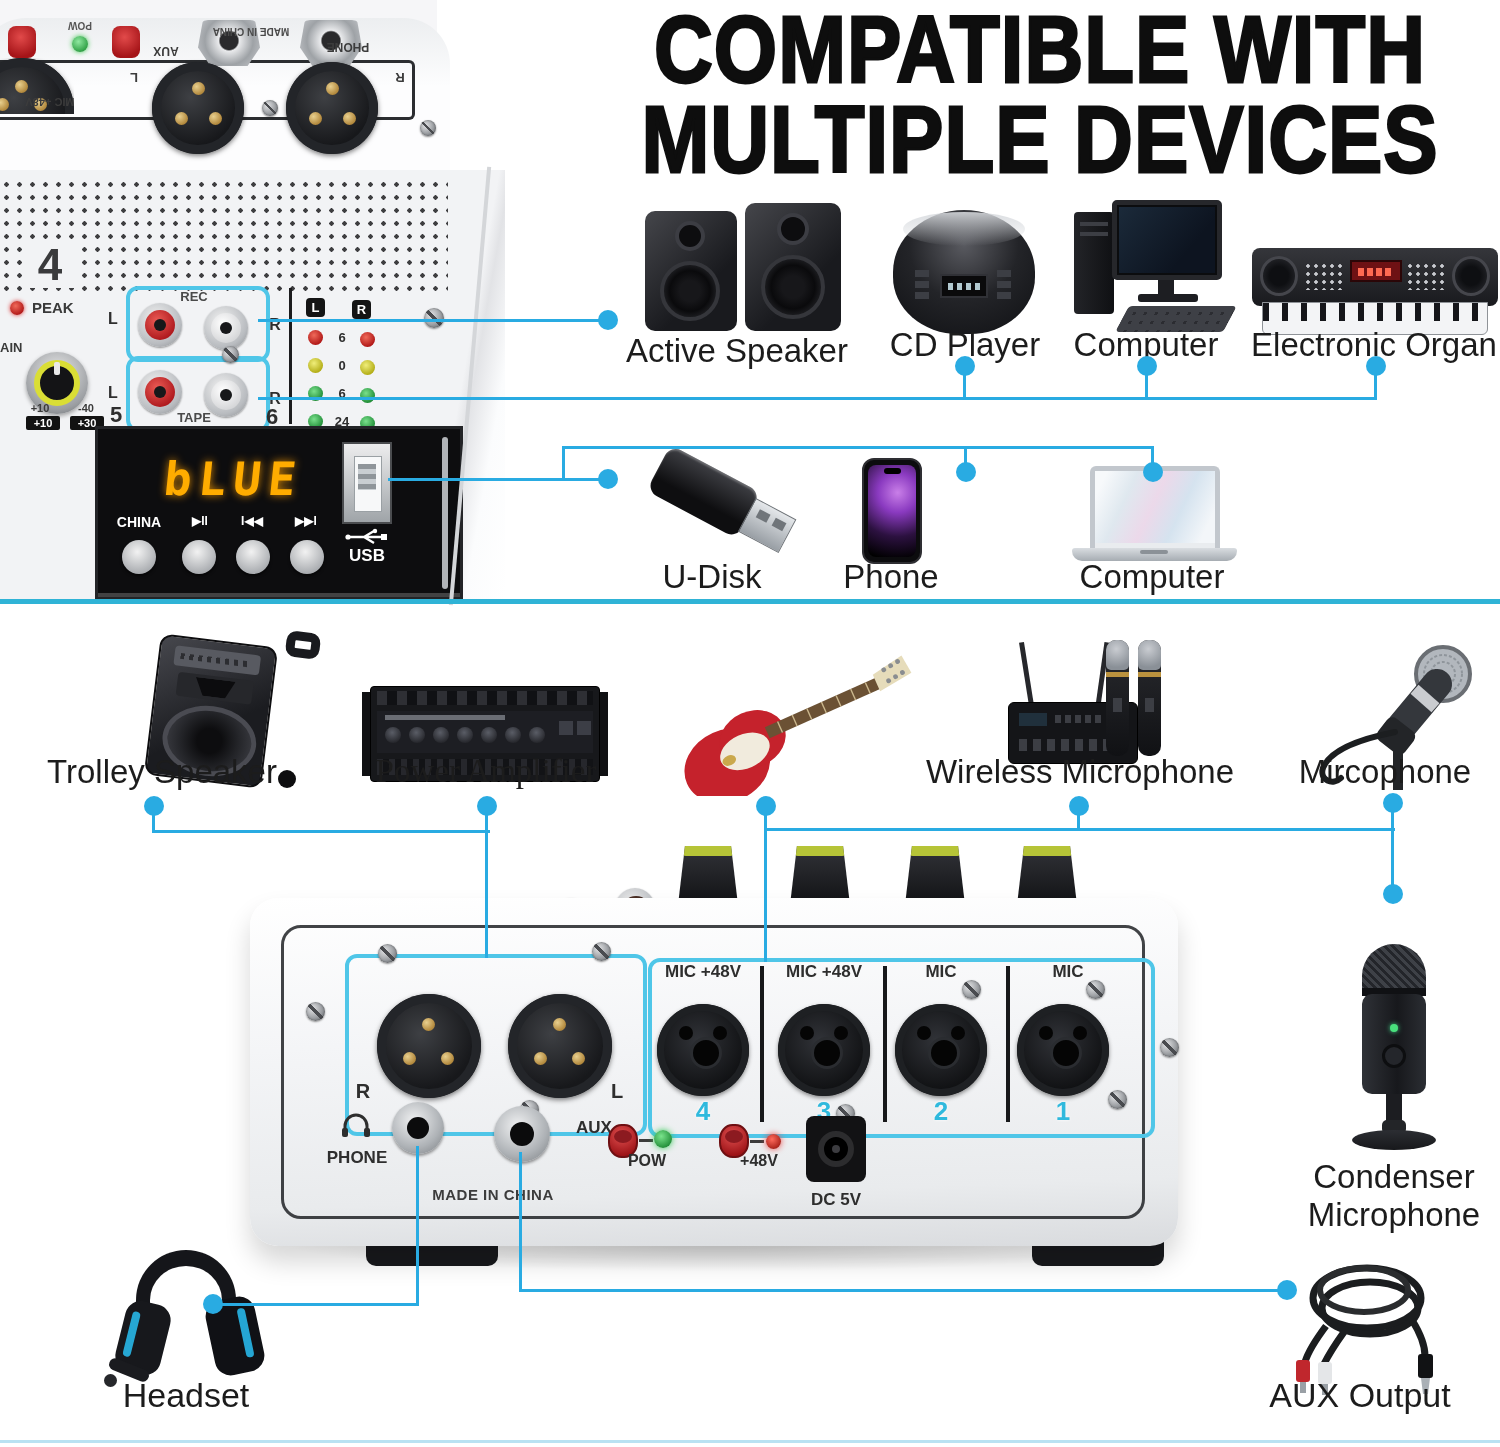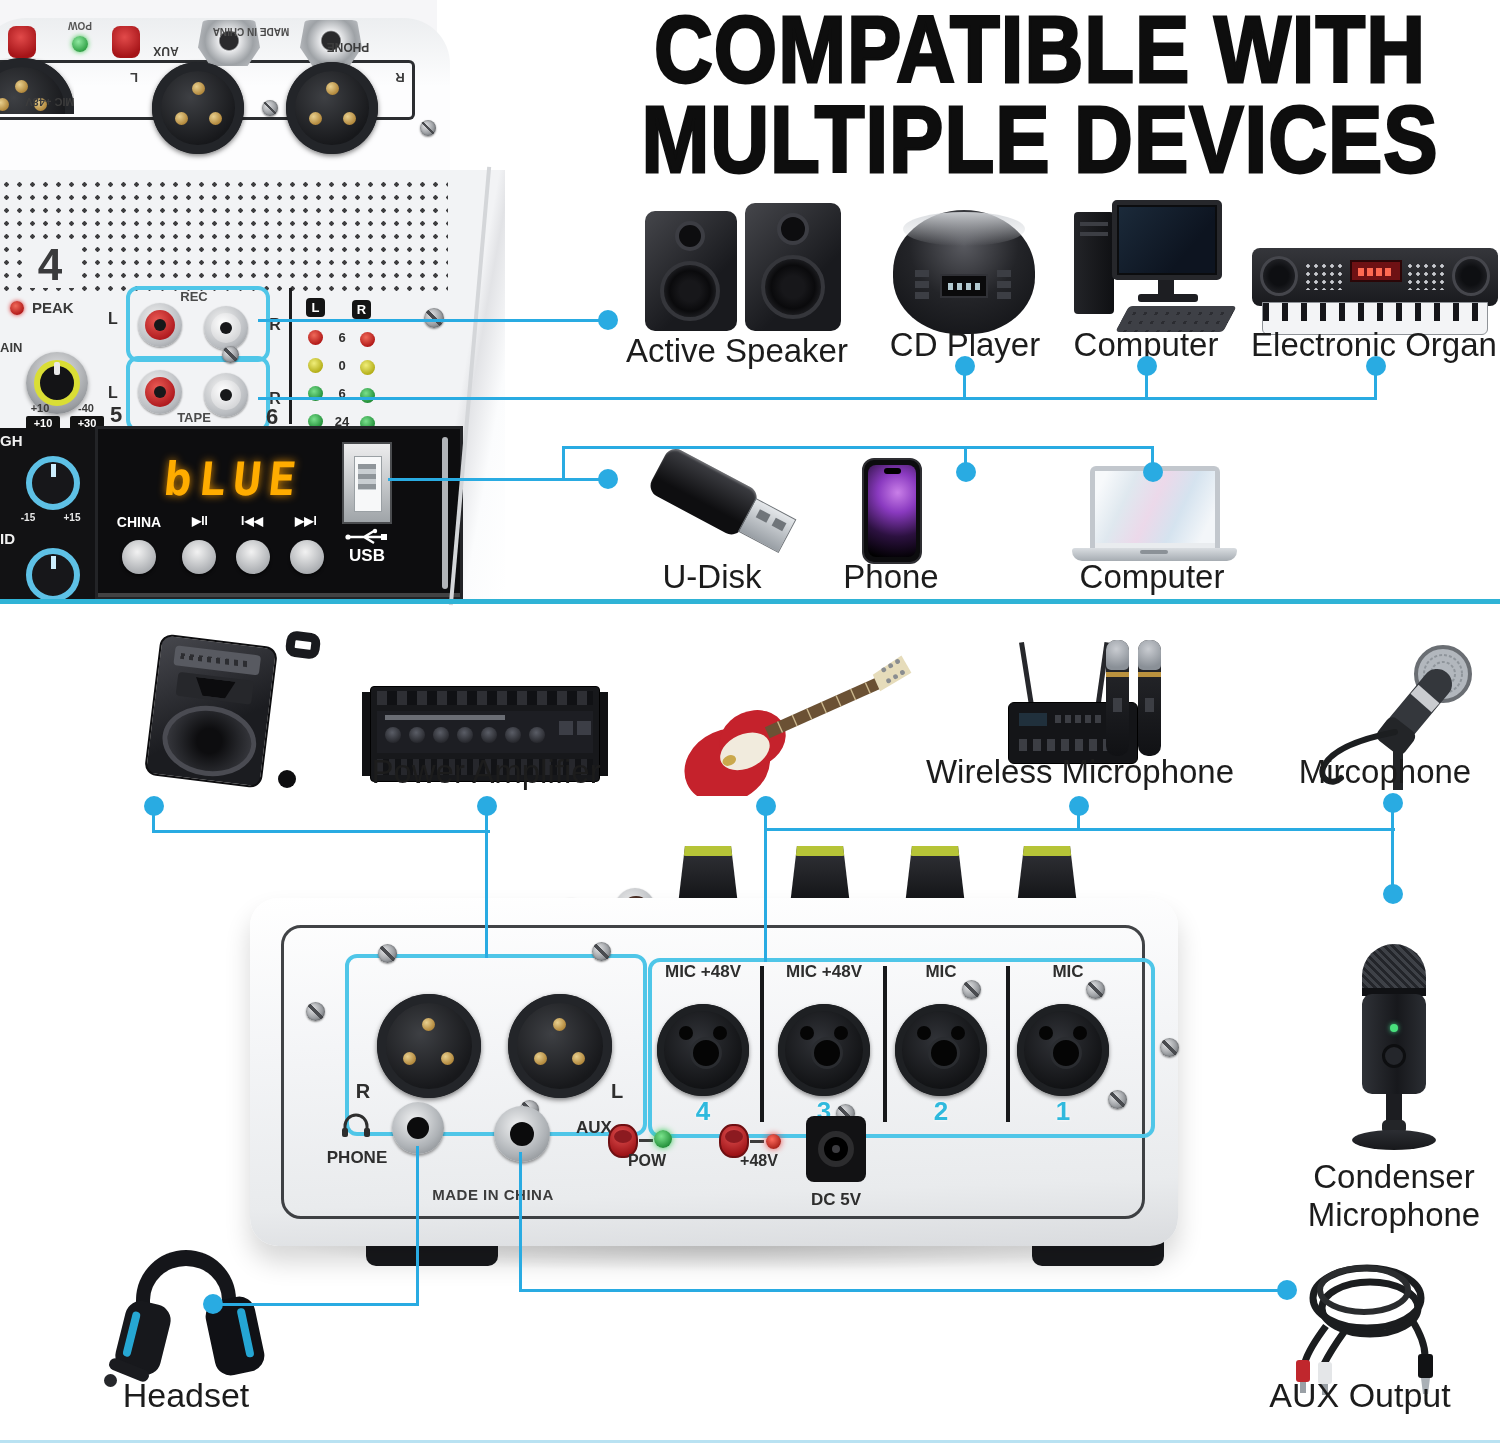--- a/index.html
+++ b/index.html
@@ -138,32 +138,20 @@
     <div class="abs led" style="left:360px;top:190px;width:15px;height:15px;background:radial-gradient(circle at 40% 35%,#f0ee7a,#b0aa12 75%);"></div>
     <div class="abs pl" style="left:328px;top:188px;width:28px;font-size:13px;">0</div>
     <div class="abs led" style="left:308px;top:216px;width:15px;height:15px;background:radial-gradient(circle at 40% 35%,#7ae08c,#1d8a34 75%);"></div>
     <div class="abs led" style="left:360px;top:218px;width:15px;height:15px;background:radial-gradient(circle at 40% 35%,#7ae08c,#1d8a34 75%);"></div>
     <div class="abs pl" style="left:328px;top:216px;width:28px;font-size:13px;">6</div>
     <div class="abs led" style="left:308px;top:244px;width:15px;height:15px;background:radial-gradient(circle at 40% 35%,#7ae08c,#1d8a34 75%);"></div>
     <div class="abs led" style="left:360px;top:246px;width:15px;height:15px;background:radial-gradient(circle at 40% 35%,#7ae08c,#1d8a34 75%);"></div>
     <div class="abs pl" style="left:328px;top:244px;width:28px;font-size:13px;">24</div>
     <div class="abs screw" style="left:424px;top:138px;width:20px;height:20px;"></div>
 
-    <div class="abs" style="left:0;top:258px;width:95px;height:172px;background:#121214;">
-      <div class="abs pl" style="left:0;top:4px;width:32px;font-size:15px;color:#f0f0f0;text-align:left;">GH</div>
-      <div class="abs" style="left:26px;top:28px;width:54px;height:54px;border-radius:50%;border:6px solid #5ec1e6;background:#17171a;box-sizing:border-box;">
-          <div class="abs" style="left:19px;top:2px;width:5px;height:13px;background:#cdeefc;"></div>
-        </div>
-      <div class="abs pl" style="left:14px;top:84px;width:28px;font-size:10px;color:#e8e8e8;">-15</div>
-      <div class="abs pl" style="left:58px;top:84px;width:28px;font-size:10px;color:#e8e8e8;">+15</div>
-      <div class="abs pl" style="left:0;top:102px;width:32px;font-size:15px;color:#f0f0f0;text-align:left;">ID</div>
-      <div class="abs" style="left:26px;top:120px;width:54px;height:54px;border-radius:50%;border:6px solid #5ec1e6;background:#17171a;box-sizing:border-box;">
-          <div class="abs" style="left:19px;top:2px;width:5px;height:13px;background:#cdeefc;"></div>
-        </div>
-    </div>
 
     <div class="abs" style="left:95px;top:256px;width:368px;height:174px;background:#0d0d0f;border:3px solid #232427;box-sizing:border-box;box-shadow:inset 0 -4px 0 rgba(255,255,255,.22);">
       <div class="abs" style="left:344px;top:8px;width:6px;height:152px;background:#cfd2d6;border-radius:3px;opacity:.85;"></div>
     </div>
     <div class="abs" style="left:146px;top:282px;width:175px;height:54px;font-family:'DejaVu Sans Mono',monospace;font-weight:700;font-size:46px;line-height:54px;color:#ffac00;letter-spacing:7px;text-align:center;transform:skewX(-6deg);text-shadow:0 0 9px rgba(255,160,0,.85);">bLUE</div>
 
     <div class="abs" style="left:342px;top:272px;width:50px;height:82px;background:linear-gradient(180deg,#ededee,#9fa4a8);border:2px solid #4a4c4f;box-sizing:border-box;">
       <div class="abs" style="left:10px;top:12px;width:26px;height:54px;background:#f7f8f9;border:1px solid #9aa0a4;"></div>
       <div class="abs" style="left:14px;top:20px;width:18px;height:26px;background:repeating-linear-gradient(180deg,#8f959a 0 5px,#c9ced2 5px 10px);"></div>
     </div>
@@ -357,21 +345,22 @@
     <circle cx="148" cy="34" r="27" fill="#b2b7bd" stroke="#6a6e73" stroke-width="4"></circle>
     <circle cx="148" cy="34" r="19" fill="none" stroke="#8f959b" stroke-width="2" stroke-dasharray="3 2"></circle>
     <circle cx="148" cy="34" r="12" fill="none" stroke="#8f959b" stroke-width="2" stroke-dasharray="3 2"></circle>
     <line x1="142" y1="44" x2="102" y2="92" stroke="#34373c" stroke-width="30" stroke-linecap="round"></line>
     <line x1="134" y1="54" x2="126" y2="63" stroke="#caccd0" stroke-width="28"></line>
     <rect x="84" y="82" width="34" height="28" rx="7" fill="#232528" transform="rotate(38 101 96)"></rect>
     <rect x="98" y="104" width="10" height="46" fill="#232528"></rect>
     <path d="M100 92 C 60 100, 34 112, 28 128 C 24 140, 38 146, 46 138" stroke="#1c1e20" stroke-width="6" fill="none" stroke-linecap="round"></path>
   </svg>
 
-  <div class="abs lbl dev" style="left:336px;top:753px;width:300px;">Power Amplifier</div>
+  <div class="abs lbl dev" style="left:12px;top:753px;width:300px;">Trolley Speaker</div>
+  <div class="abs lbl dev" style="left:336px;top:753px;width:300px;font-family:Liberation Serif, serif;">Power Amplifier</div>
   <div class="abs lbl dev" style="left:905px;top:753px;width:350px;">Wireless Microphone</div>
   <div class="abs lbl dev" style="left:1235px;top:753px;width:300px;">Mircophone</div>
 
   <div class="abs" style="left:280px;top:1216px;width:880px;height:56px;background:radial-gradient(ellipse,rgba(0,0,0,.16),transparent 70%);"></div>
 
   <div class="abs knobcap" style="left:676px;top:846px;width:64px;height:76px;">
       <div class="abs" style="left:6px;top:0;width:52px;height:10px;background:#b6c437;border-radius:4px;"></div>
     </div>
   <div class="abs knobcap" style="left:788px;top:846px;width:64px;height:76px;">
       <div class="abs" style="left:6px;top:0;width:52px;height:10px;background:#b6c437;border-radius:4px;"></div>

